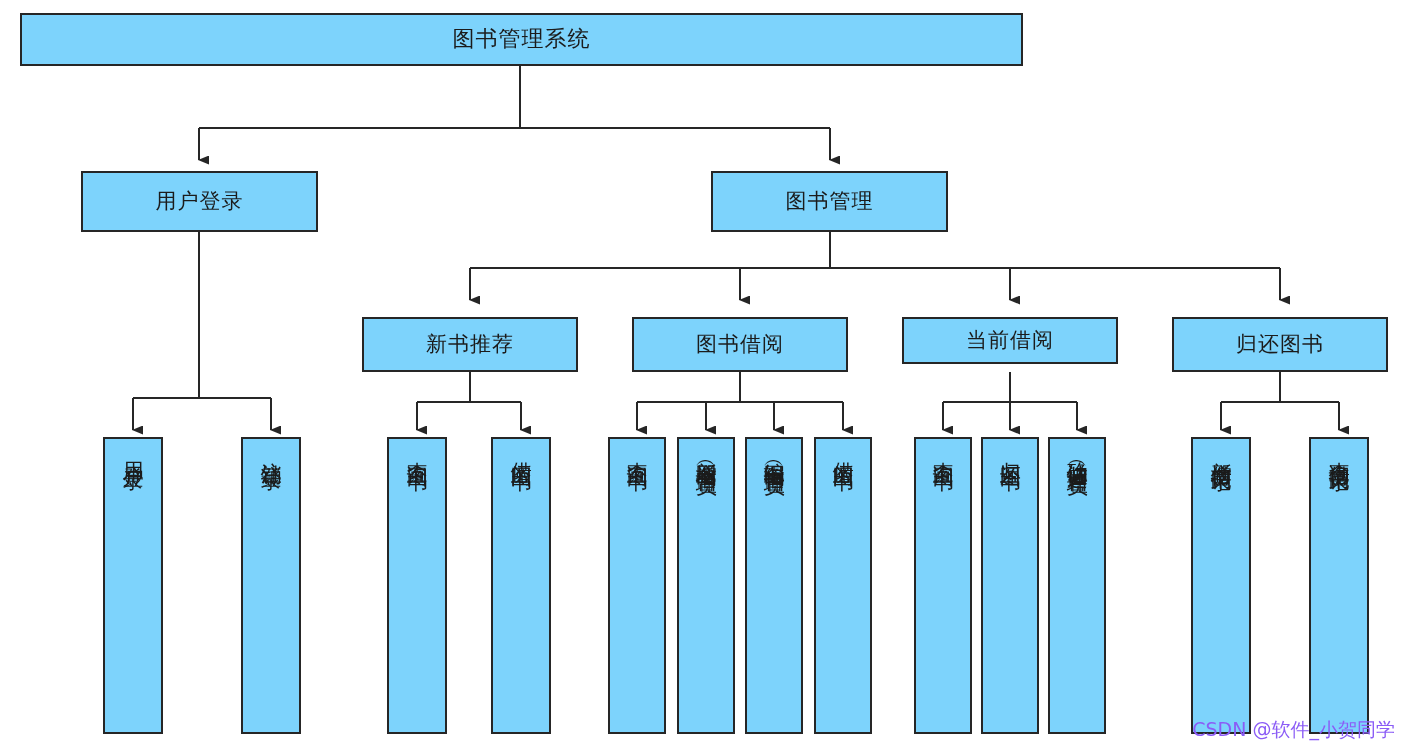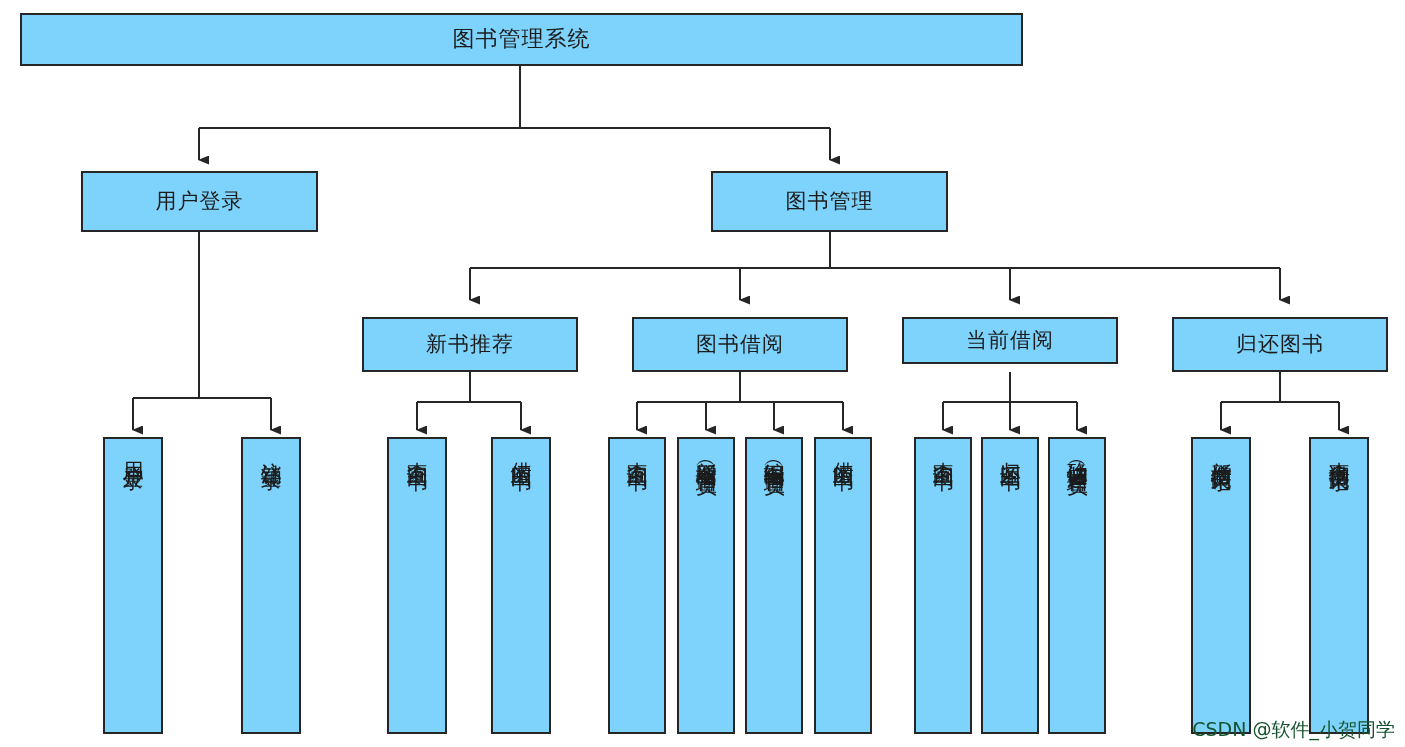--- a/index.html
+++ b/index.html
@@ -45,21 +45,21 @@
     white-space:nowrap;
     -webkit-writing-mode:vertical-rl;
   }
   .node.vertical.tall .label{letter-spacing:2px;}
 
   #watermark{
     position:absolute;
     right:10px;
     bottom:4px;
     font-size:19px;
-    color:#14532d;
+    color:#8b5cf6;
     white-space:nowrap;
     user-select:none;
   }
 </style>
 </head>
 <body>
 
 <div id="diagram-root">
 
   <svg id="edges" viewBox="0 0 1405 747" xmlns="http://www.w3.org/2000/svg">

